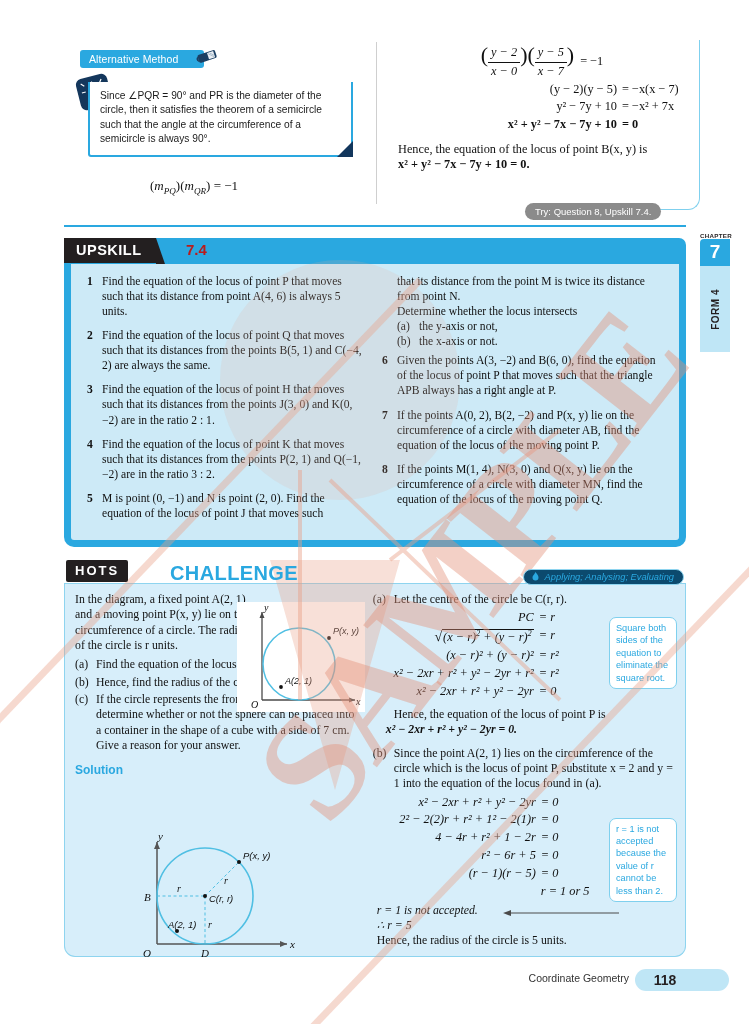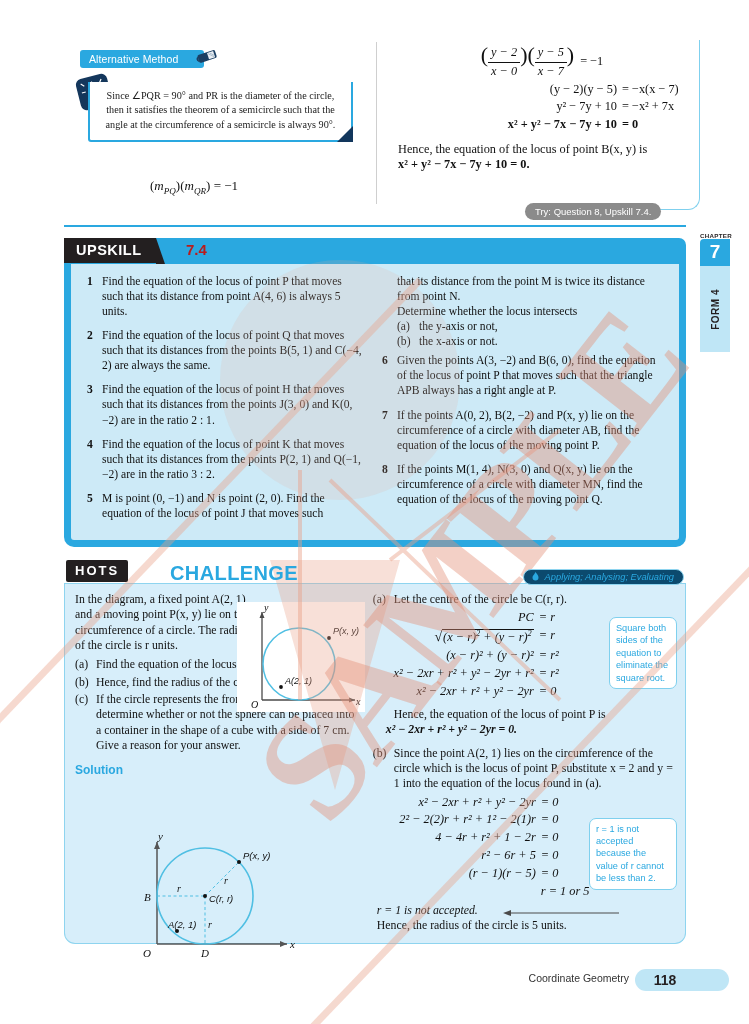--- a/index.html
+++ b/index.html
@@ -47,26 +47,25 @@
     letter-spacing:.4px;
     display:flex; align-items:center;
     padding-left:40px;
   }
   .smart-body {
     background:#fff;
     border:2px solid #2aa8e0;
     border-top:none;
     border-radius:0 0 9px 3px;
     padding:7px 10px 8px 10px;
-    font-family:Liberation Serif, serif;
+    font-family:Liberation Sans, sans-serif;
     font-size:10.2px;
     line-height:1.42;
     color:#1a1a1a;
     position:relative;
-    text-align:center;
   }
   .smart-body:after{
     content:"";
     position:absolute; right:-2px; bottom:-2px;
     border-style:solid;
     border-width:0 0 16px 16px;
     border-color:transparent transparent #12365c transparent;
   }
   .rocket {
     position:absolute; left:-14px; top:-10px;
@@ -523,21 +522,21 @@
 
         <div style="margin-left:21px;margin-top:6px;font-size:11.8px;">Hence, the equation of the locus of point P is</div>
         <div class="bold it" style="margin-left:13px;font-size:11.8px;">x² − 2xr + r² + y² − 2yr = 0.</div>
 
         <div style="display:flex;margin-top:9px;">
           <div style="width:21px;flex:0 0 21px;font-size:11.8px;">(b)</div>
           <div style="flex:1;font-size:11.8px;">Since the point A(2, 1) lies on the circumference of the circle which is the locus of point P, substitute x = 2 and y = 1 into the equation of the locus found in (a).</div>
         </div>
 
         <div style="position:relative;margin-top:3px;">
-          <div class="callout" style="position:absolute;right:0;top:24px;width:88px;">r = 1 is not accepted because the value of r cannot be less than 2.</div>
+          <div class="callout" style="position:absolute;right:0;top:24px;width:68px;">r = 1 is not accepted because the value of r cannot be less than 2.</div>
           <div style="width:232px;">
             <div class="mrow">
                 <span class="mlhs it">x² − 2xr + r² + y² − 2yr</span>
                 <span class="mrhs it">= 0</span>
               </div>
             <div class="mrow">
                 <span class="mlhs it">2² − 2(2)r + r² + 1² − 2(1)r</span>
                 <span class="mrhs it">= 0</span>
               </div>
             <div class="mrow">
@@ -559,20 +558,21 @@
           </div>
         </div>
 
         <div style="margin-left:4px;margin-top:2px;font-size:11.8px;position:relative;">
           <span class="it">r = 1 is not accepted.</span>
           <svg width="116" height="8" style="position:absolute;left:126px;top:6px;">
             <line x1="8" y1="4" x2="116" y2="4" stroke="#4a4a4a" stroke-width="1"></line>
             <polygon points="0,4 8,1 8,7" fill="#4a4a4a"></polygon>
           </svg>
         </div>
+        <div class="it" style="margin-left:4px;font-size:11.8px;">∴ r = 5</div>
         <div style="margin-left:4px;font-size:11.8px;">Hence, the radius of the circle is 5 units.</div>
       </div>
     </div>
   </div>
 
   <div class="footer-txt">Coordinate Geometry</div>
   <div class="footer-pg">
       <span>118</span>
     </div>
 

